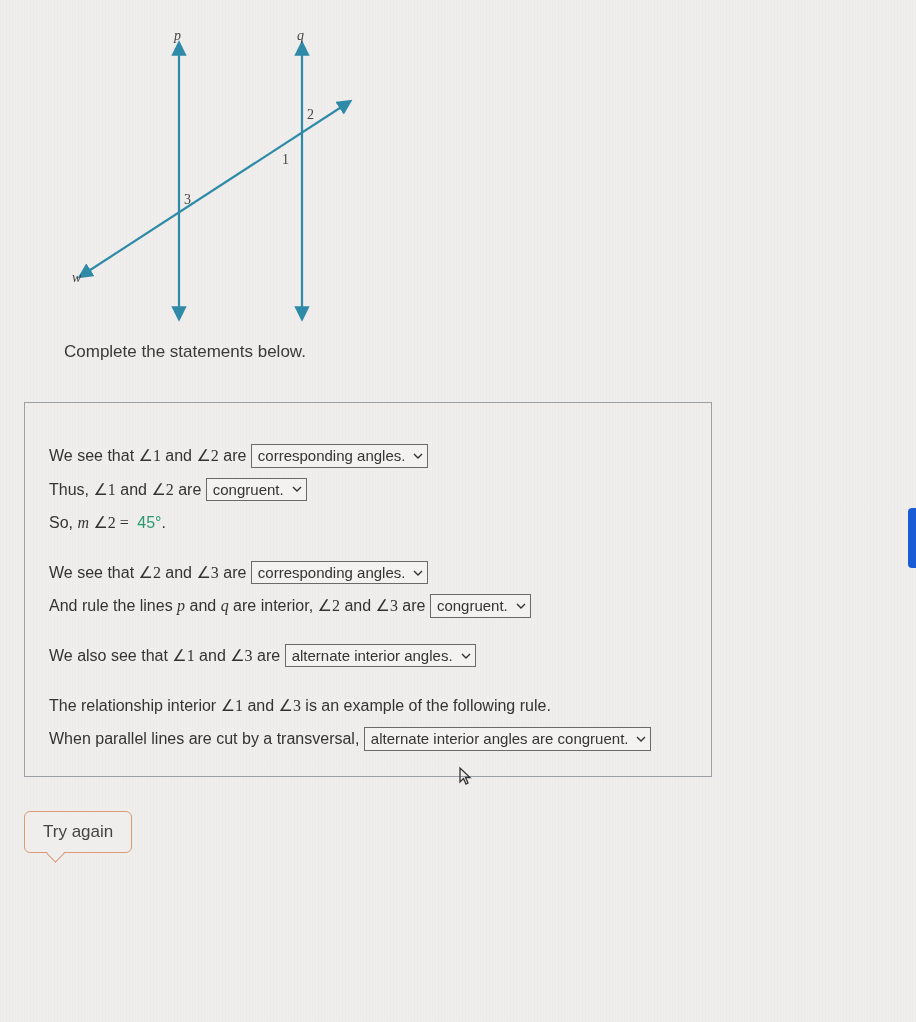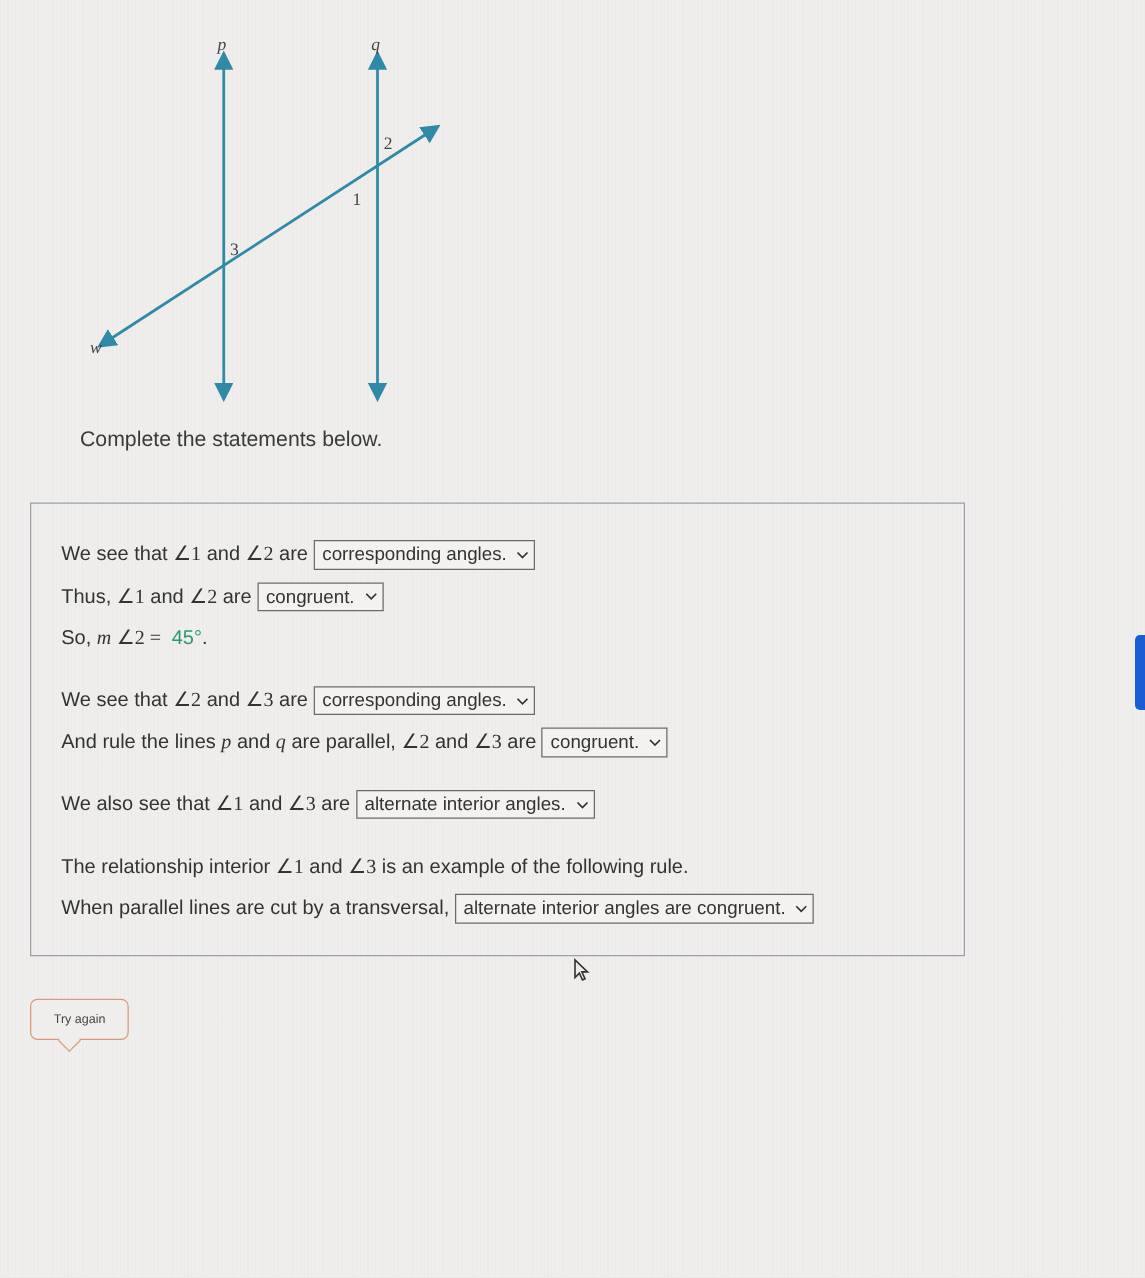--- a/index.html
+++ b/index.html
@@ -20,25 +20,25 @@
     position: relative;
     background-image: repeating-linear-gradient(90deg, rgba(0,0,0,0.01) 0px, rgba(0,0,0,0.01) 1px, transparent 1px, transparent 3px);
   }
   .intro { font-size: 17px; color: #3a3a3a; line-height: 1.6; }
   .intro .ital { font-style: italic; font-family: 'Times New Roman', serif; }
   .diagram { width: 340px; height: 310px; position: relative; margin-top: 4px; }
   .prompt2 { font-size: 17px; color: #3a3a3a; margin-top: 8px; margin-left: 40px; }
   .answer-box {
     border: 1px solid #9aa0a6;
     margin-top: 40px;
-    padding: 24px 24px 20px 24px;
+    padding: 36px 24px 20px 24px;
     font-size: 16px;
     color: #333;
     line-height: 2.1;
-    width: 748px;
+    width: 688px;
   }
   .answer-box .mth { font-family: 'Times New Roman', serif; font-style: italic; }
   .answer-box .ang { font-family: 'Times New Roman', serif; }
   .dd {
     display: inline-block;
     border: 1px solid #6a6a6a;
     background: #f3f2f0;
     padding: 1px 22px 1px 6px;
     font-size: 15px;
     color: #333;
@@ -55,21 +55,21 @@
     width: 10px; height: 10px;
   }
   .dd .chev svg { width: 10px; height: 10px; display: block; }
   .para-gap { height: 16px; }
   .try-btn {
     display: inline-block;
     margin-top: 34px;
     border: 1.5px solid #d99a7a;
     border-radius: 6px;
     padding: 10px 18px;
-    font-size: 10px;
+    font-size: 17px;
     color: #444;
     background: #f0eeec;
     position: relative;
   }
   .try-btn::after {
     content: '';
     position: absolute;
     bottom: -8px;
     left: 24px;
     width: 12px; height: 12px;
@@ -147,21 +147,21 @@
     </div>
     <div class="para-gap"></div>
     <div>
       <span>We see that </span><span class="ang">∠2</span><span> and </span><span class="ang">∠3</span><span> are </span><span class="dd"><span>corresponding angles.</span><span class="chev">
             <svg viewBox="0 0 10 10">
               <path d="M1 3 L5 7 L9 3" stroke="#333" stroke-width="1.4" fill="none"></path>
             </svg>
           </span></span>
     </div>
     <div>
-      <span>And rule the lines </span><span class="mth">p</span><span> and </span><span class="mth">q</span><span> are parallel, </span><span class="ang">∠2</span><span> and </span><span class="ang">∠3</span><span> are </span><span class="dd"><span>congruent.</span><span class="chev">
+      <span>And rule the lines </span><span class="mth">p</span><span> and </span><span class="mth">q</span><span> are interior, </span><span class="ang">∠2</span><span> and </span><span class="ang">∠3</span><span> are </span><span class="dd"><span>congruent.</span><span class="chev">
             <svg viewBox="0 0 10 10">
               <path d="M1 3 L5 7 L9 3" stroke="#333" stroke-width="1.4" fill="none"></path>
             </svg>
           </span></span>
     </div>
     <div class="para-gap"></div>
     <div>
       <span>We also see that </span><span class="ang">∠1</span><span> and </span><span class="ang">∠3</span><span> are </span><span class="dd"><span>alternate interior angles.</span><span class="chev">
             <svg viewBox="0 0 10 10">
               <path d="M1 3 L5 7 L9 3" stroke="#333" stroke-width="1.4" fill="none"></path>

